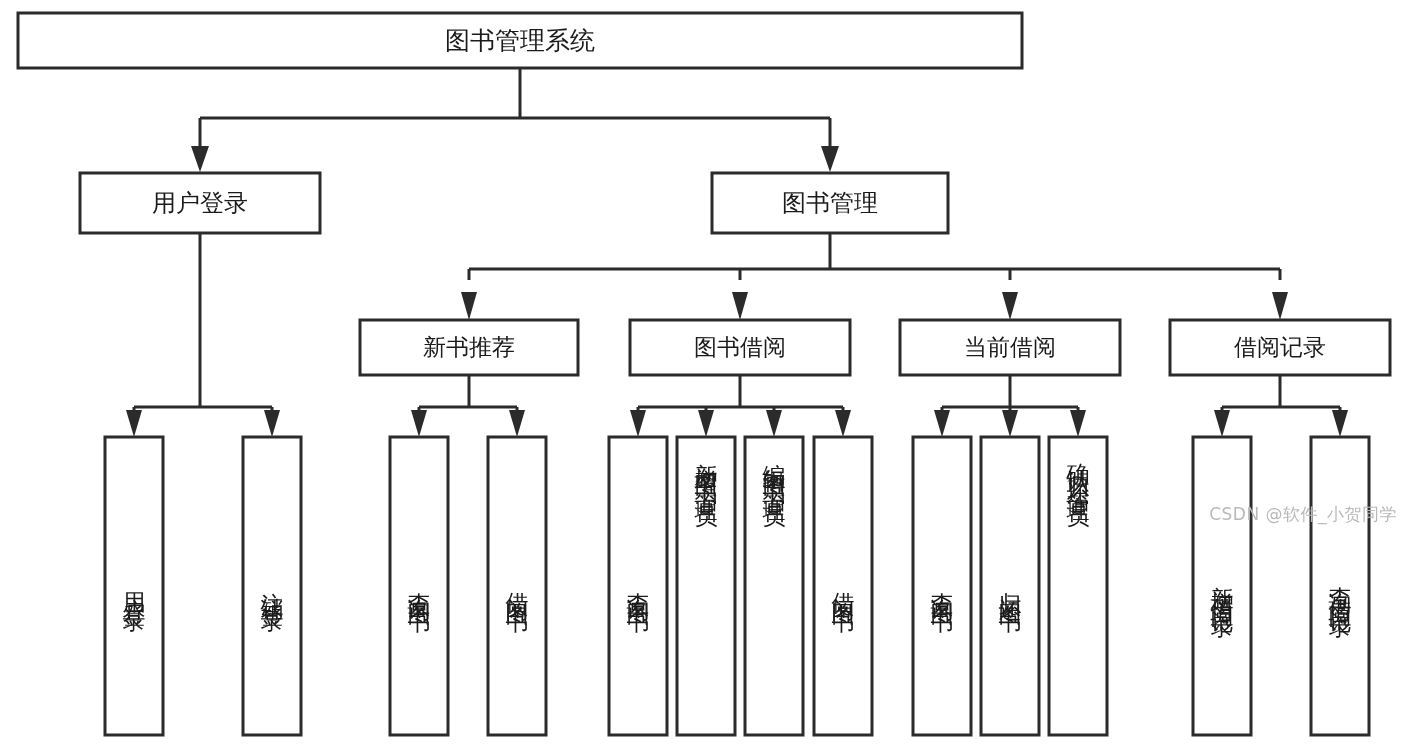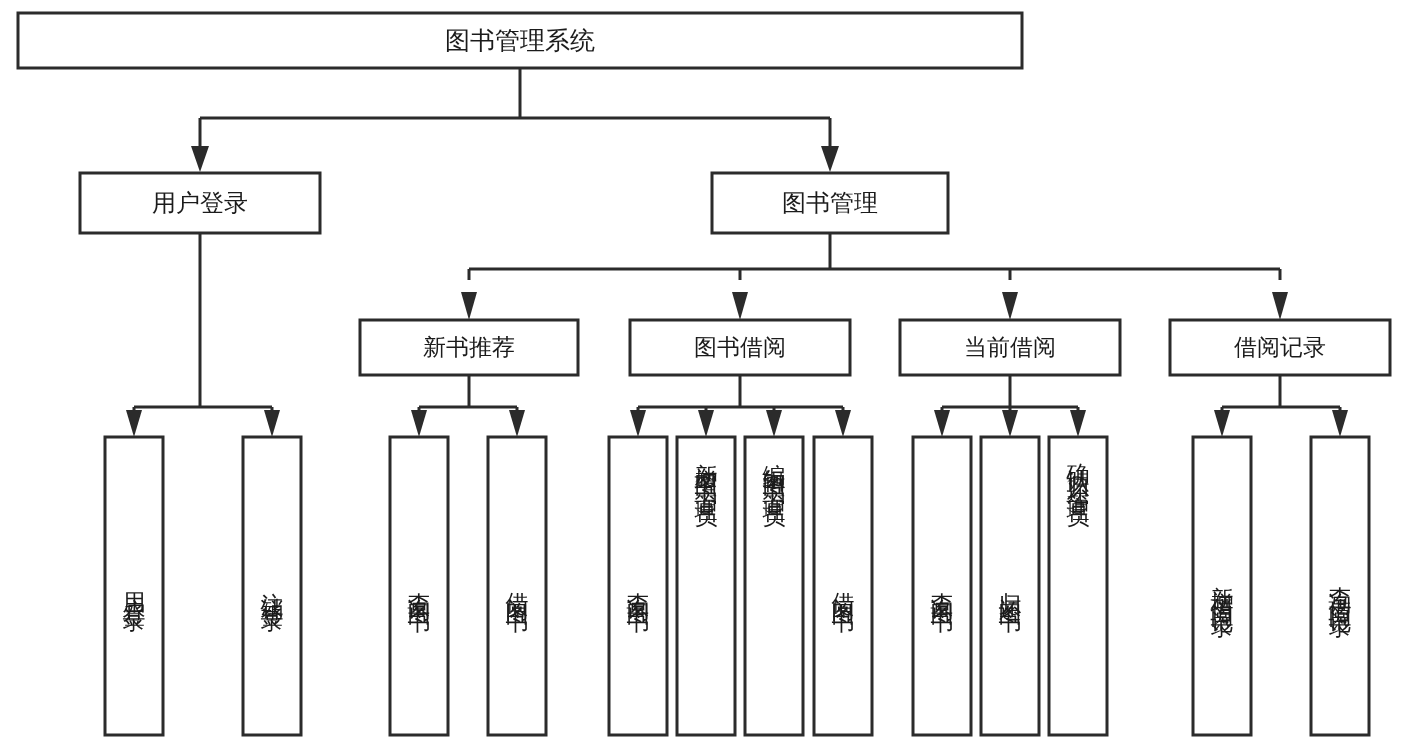--- a/index.html
+++ b/index.html
@@ -192,13 +192,14 @@
         <span style="writing-mode: vertical-rl; text-orientation: upright; font-family: &quot;DejaVu Sans&quot;, &quot;Liberation Sans&quot;, sans-serif; font-size: 23px; line-height: 1; letter-spacing: 6px; color: rgb(27, 27, 27); white-space: nowrap; padding-top: 8px;">确认归还（管理员）</span>
       </div>
       <div style="position: absolute; left: 1193px; top: 437px; width: 58px; height: 298px; display: flex; justify-content: center; align-items: center; pointer-events: none;">
         <span style="writing-mode: vertical-rl; text-orientation: upright; font-family: &quot;DejaVu Sans&quot;, &quot;Liberation Sans&quot;, sans-serif; font-size: 23px; line-height: 1; letter-spacing: 6px; color: rgb(27, 27, 27); white-space: nowrap; padding-top: 0px;">新增借阅记录</span>
       </div>
       <div style="position: absolute; left: 1311px; top: 437px; width: 58px; height: 298px; display: flex; justify-content: center; align-items: center; pointer-events: none;">
         <span style="writing-mode: vertical-rl; text-orientation: upright; font-family: &quot;DejaVu Sans&quot;, &quot;Liberation Sans&quot;, sans-serif; font-size: 23px; line-height: 1; letter-spacing: 6px; color: rgb(27, 27, 27); white-space: nowrap; padding-top: 0px;">查询借阅记录</span>
       </div>
     </div>
 
+  <div class="watermark">CSDN @软件_小贺同学</div>
 </div>
 
 </body></html>

